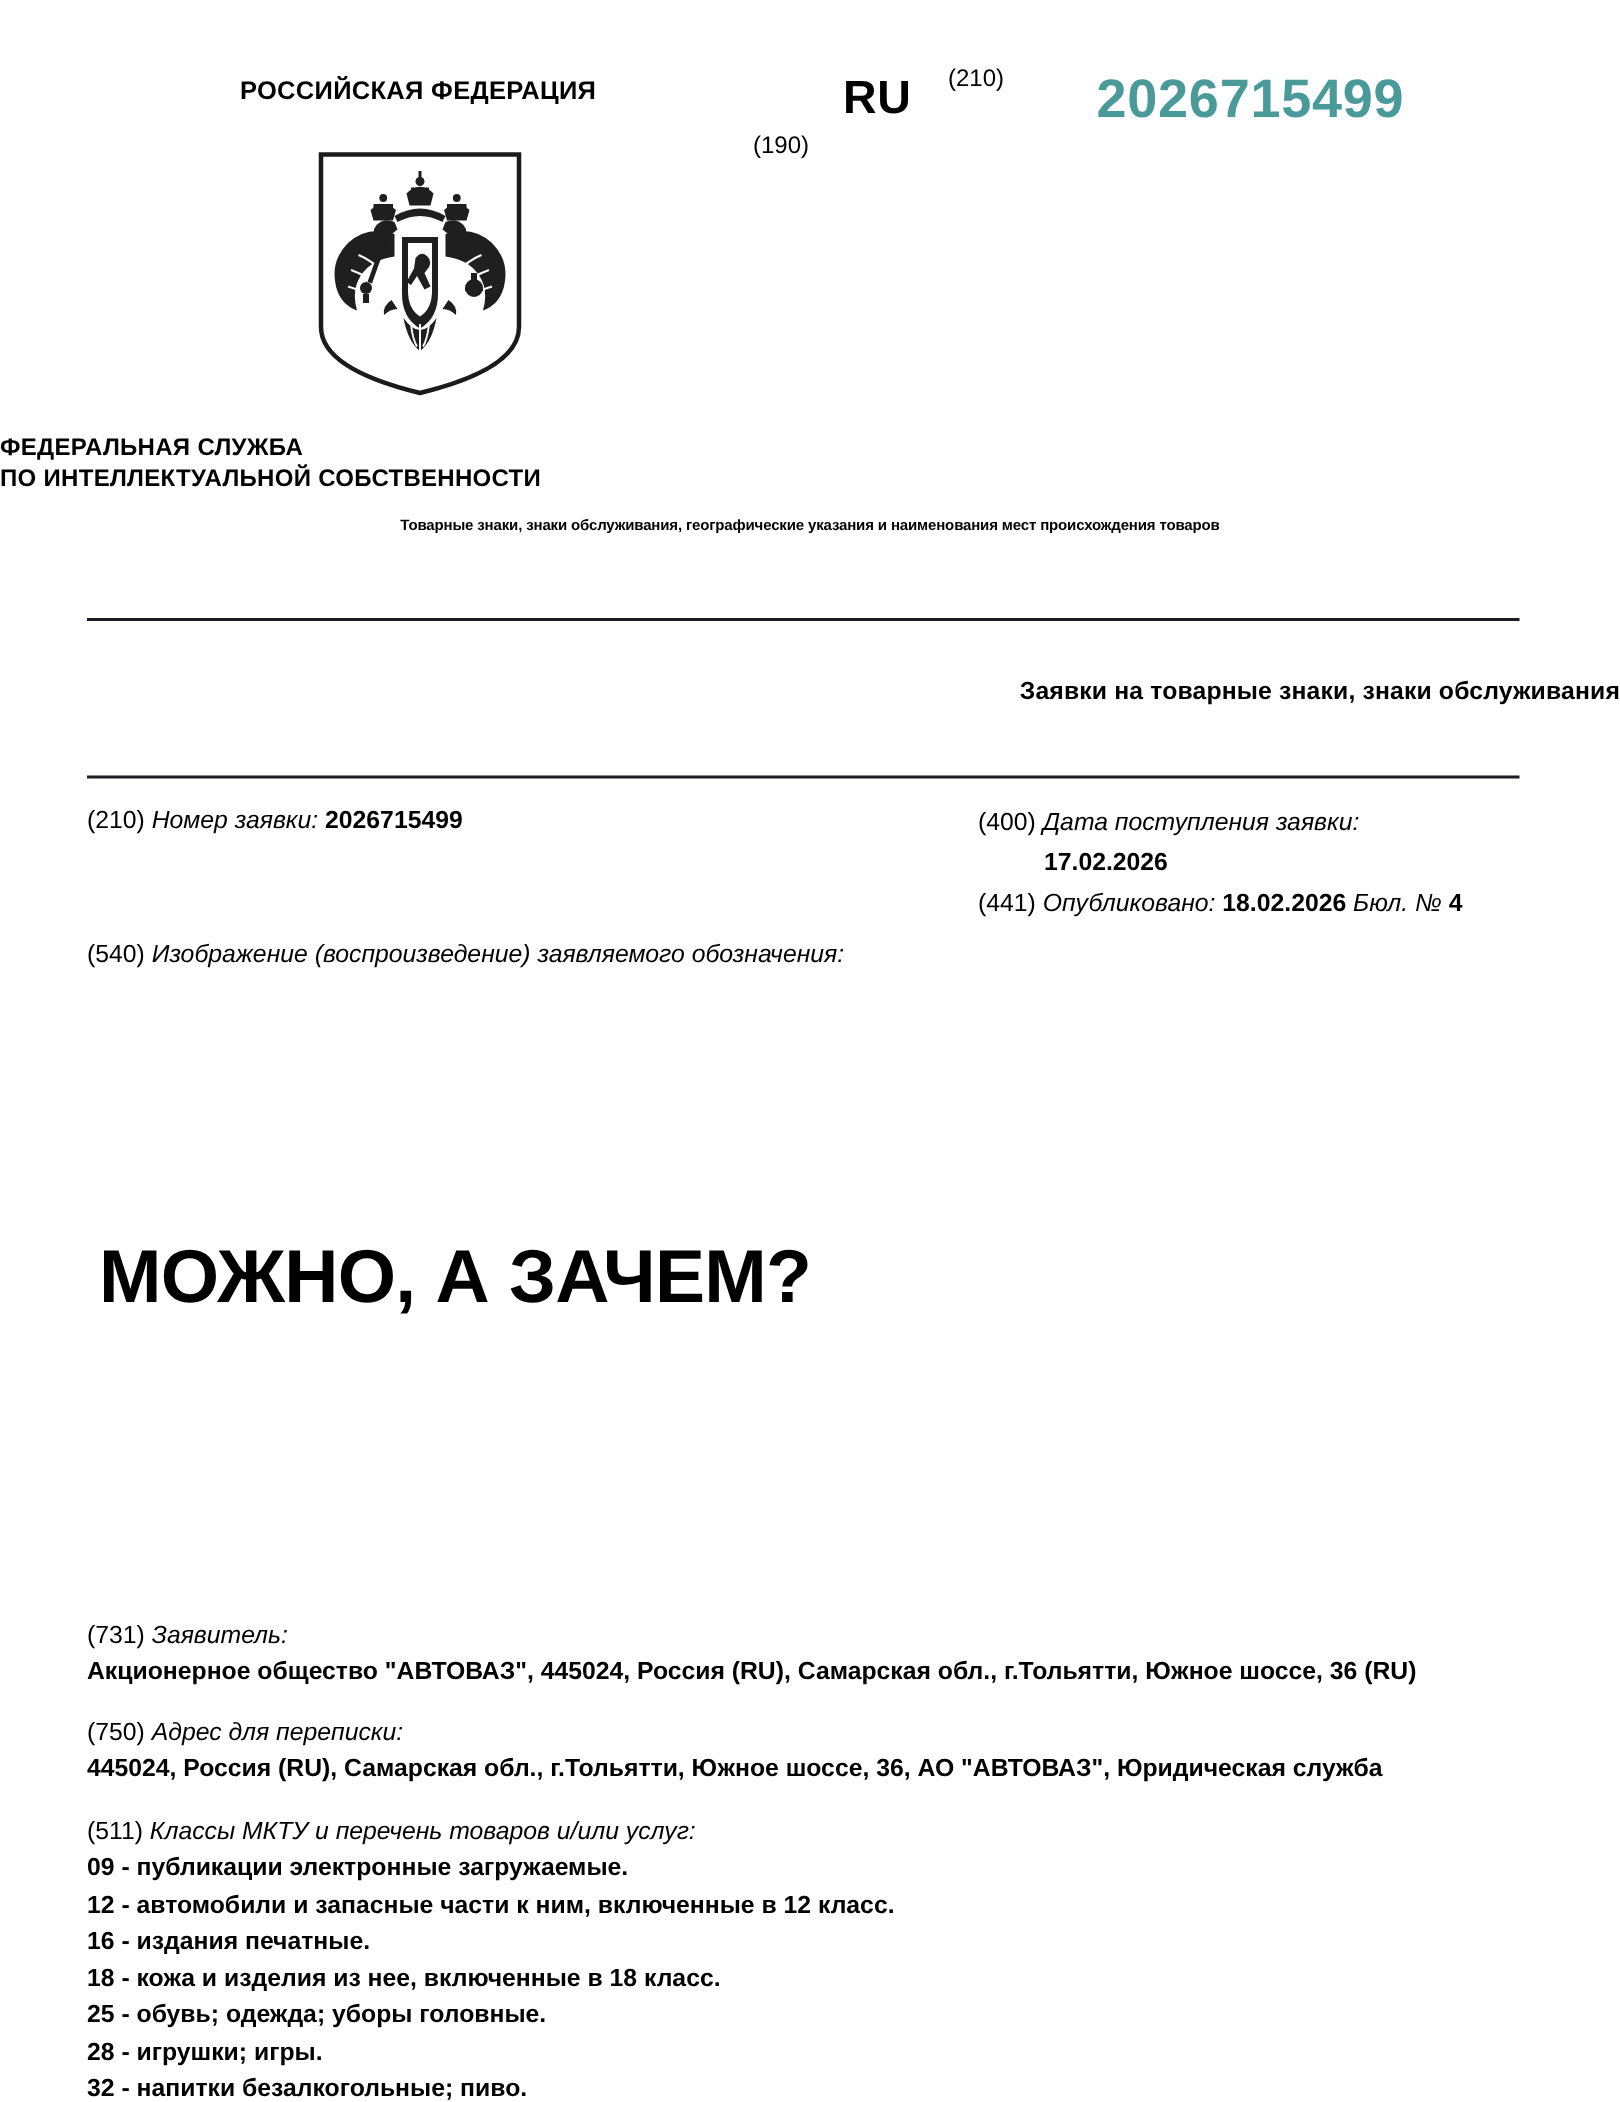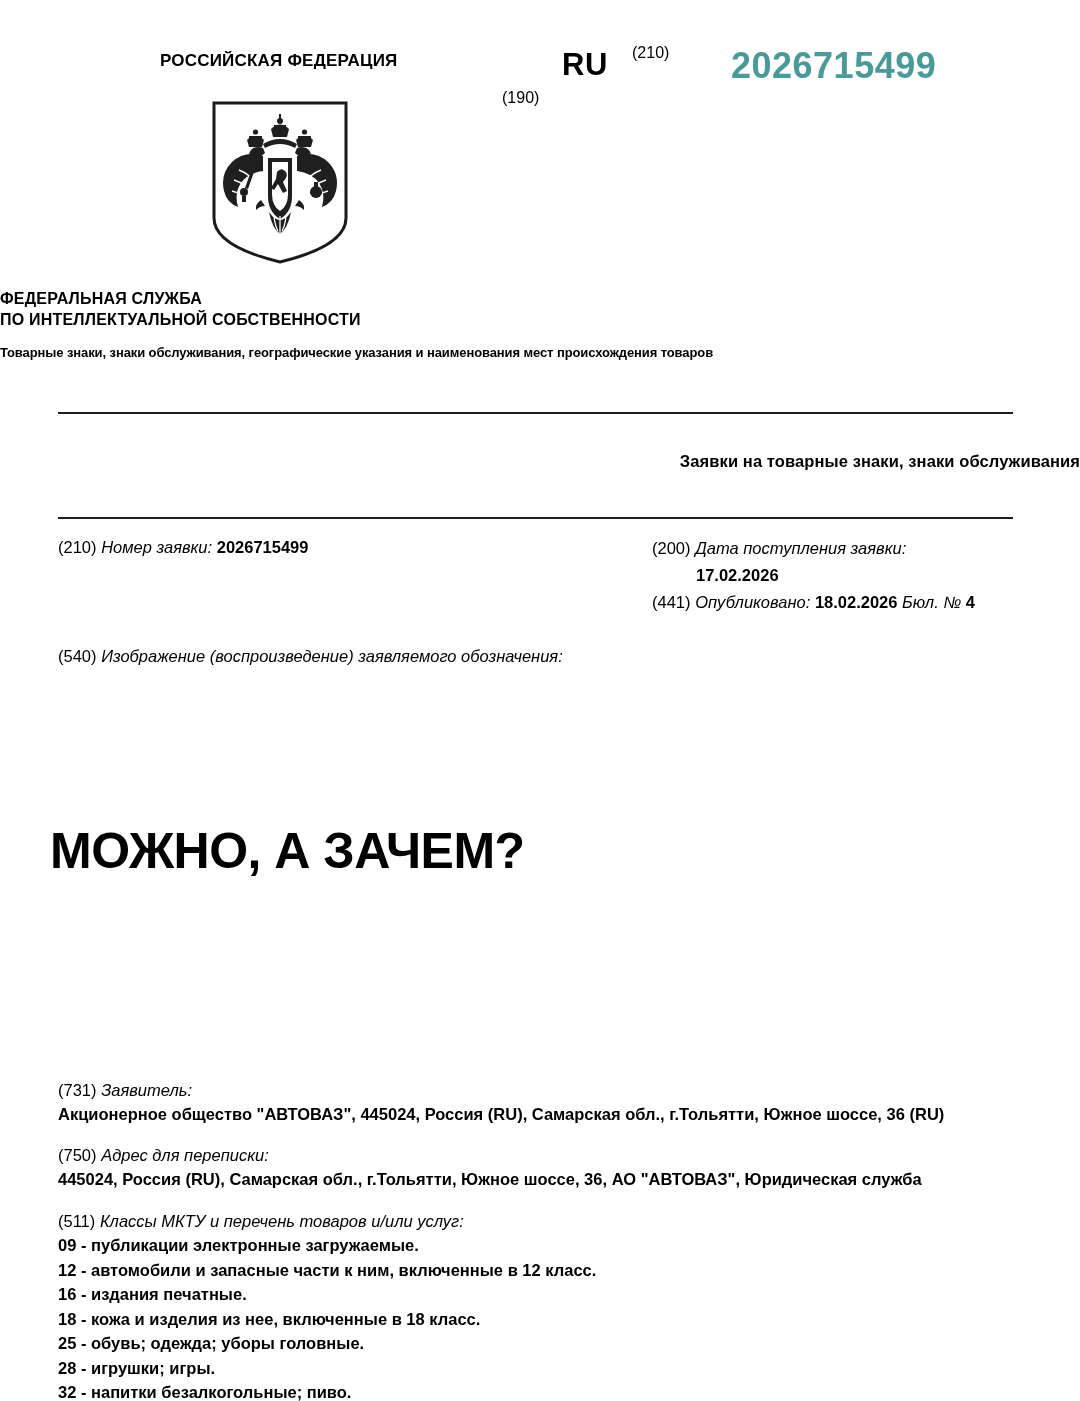--- a/index.html
+++ b/index.html
@@ -99,21 +99,22 @@
     letter-spacing: 0.2px;
   }
   .agency-line2 {
     display: block;
   }
   .office-subtitle {
     position: absolute;
     left: 0;
     top: 345px;
     width: 1080px;
-    font-size: 13px;
+    text-align: center;
+    font-size: 10px;
     font-weight: bold;
     letter-spacing: -0.1px;
     white-space: nowrap;
   }
 
   
   .rule {
     position: absolute;
     left: 58px;
     width: 955px;
@@ -163,29 +164,29 @@
     font-weight: normal;
   }
   .val {
     font-weight: bold;
     font-style: normal;
   }
 
   .field-540 {
     position: absolute;
     left: 58px;
-    top: 647px;
+    top: 627px;
     font-size: 16.5px;
     white-space: nowrap;
   }
 
   
   .mark-area {
     position: absolute;
-    left: 42px;
+    left: 58px;
     top: 660px;
     width: 955px;
     height: 400px;
   }
   .mark-text {
     position: absolute;
     left: 8px;
     top: 166px;
     font-size: 50px;
     font-weight: bold;
@@ -316,21 +317,21 @@
   <div class="rule rule-bottom"></div>
 
   <div class="field-left">
     <span class="inid">(210)</span>
     <span class="lbl">Номер заявки:</span>
     <span class="val">2026715499</span>
   </div>
 
   <div class="field-right">
     <div>
-      <span class="inid">(200)</span>
+      <span class="inid">(400)</span>
       <span class="lbl">Дата поступления заявки:</span>
       <span class="indented-date">17.02.2026</span>
     </div>
     <div>
       <span class="inid">(441)</span>
       <span class="lbl">Опубликовано:</span>
       <span class="val">18.02.2026</span>
       <span class="lbl">Бюл. №</span>
       <span class="val">4</span>
     </div>

